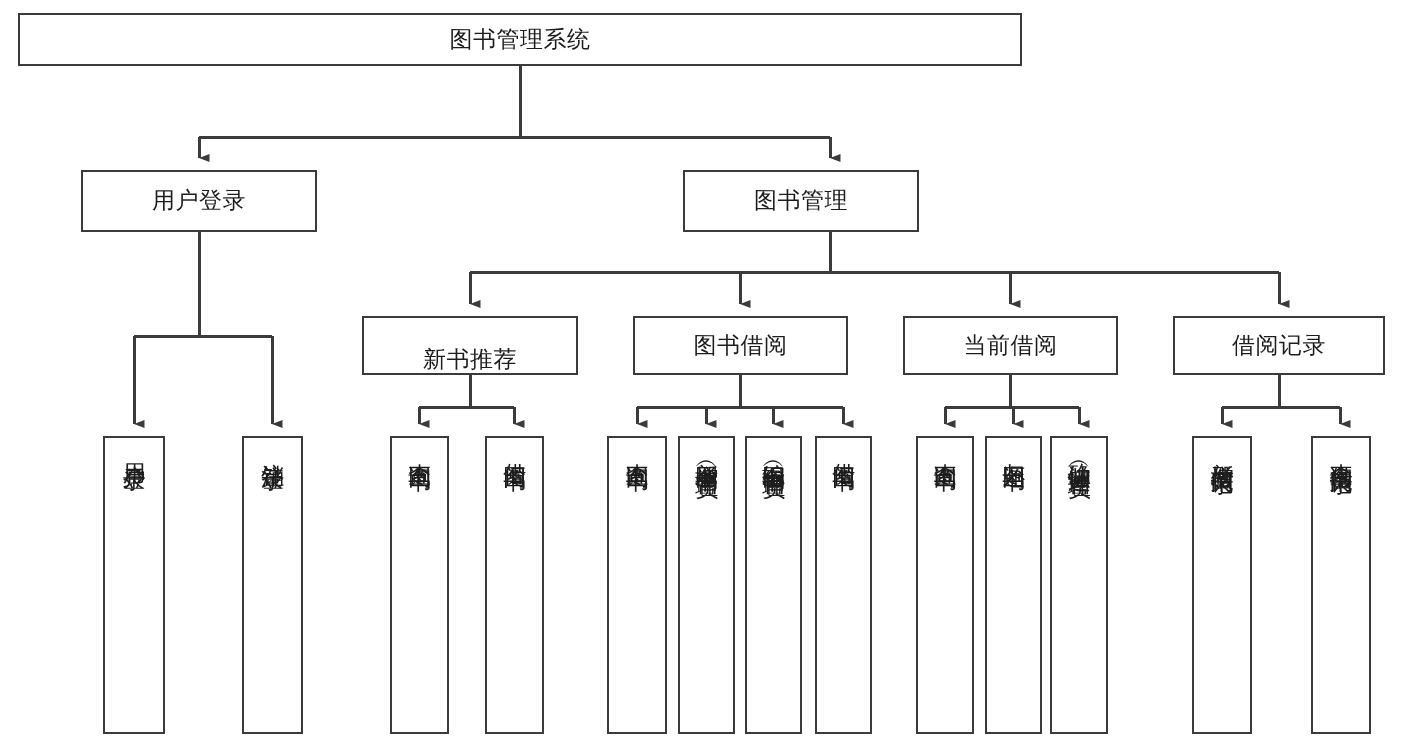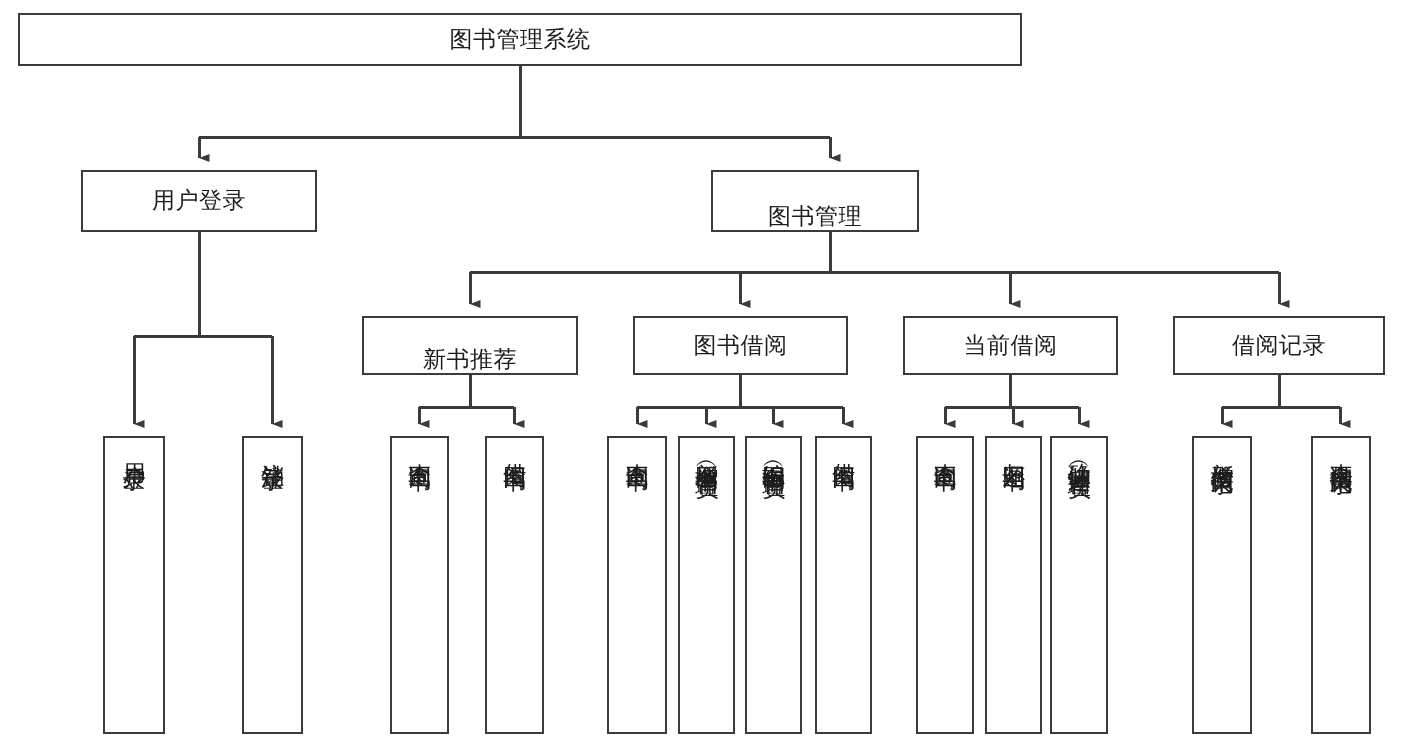--- a/index.html
+++ b/index.html
@@ -131,21 +131,21 @@
   </svg>
 
   <div class="node" style="left:18px; top:13px; width:1004px; height:53px;">
     <span class="node-label">图书管理系统</span>
   </div>
 
   <div class="node" style="left:81px; top:170px; width:236px; height:62px;">
     <span class="node-label">用户登录</span>
   </div>
 
-  <div class="node" style="left:711px; top:170px; width:208px; height:62px;align-items:flex-end;">
+  <div class="node" style="left:683px; top:170px; width:236px; height:62px;">
     <span class="node-label">图书管理</span>
   </div>
 
   <div class="node" style="left:362px; top:316px; width:216px; height:59px;align-items:flex-end;">
     <span class="node-label">新书推荐</span>
   </div>
 
   <div class="node" style="left:633px; top:316px; width:215px; height:59px;">
     <span class="node-label">图书借阅</span>
   </div>

